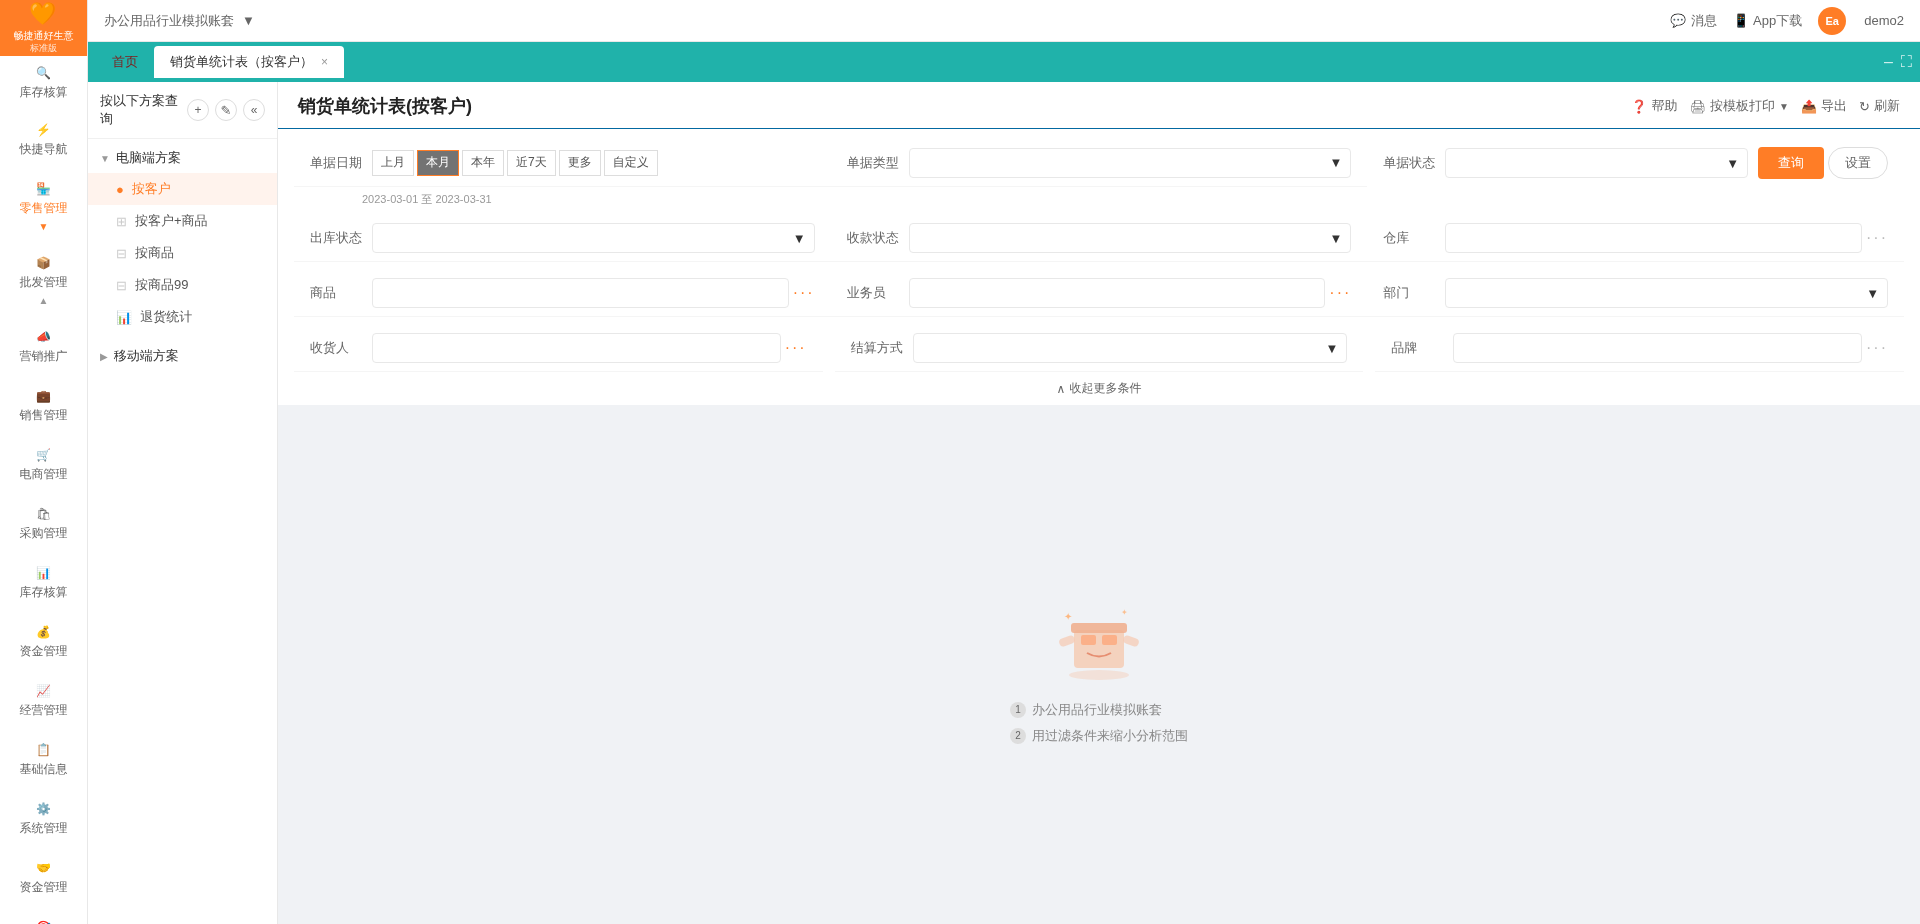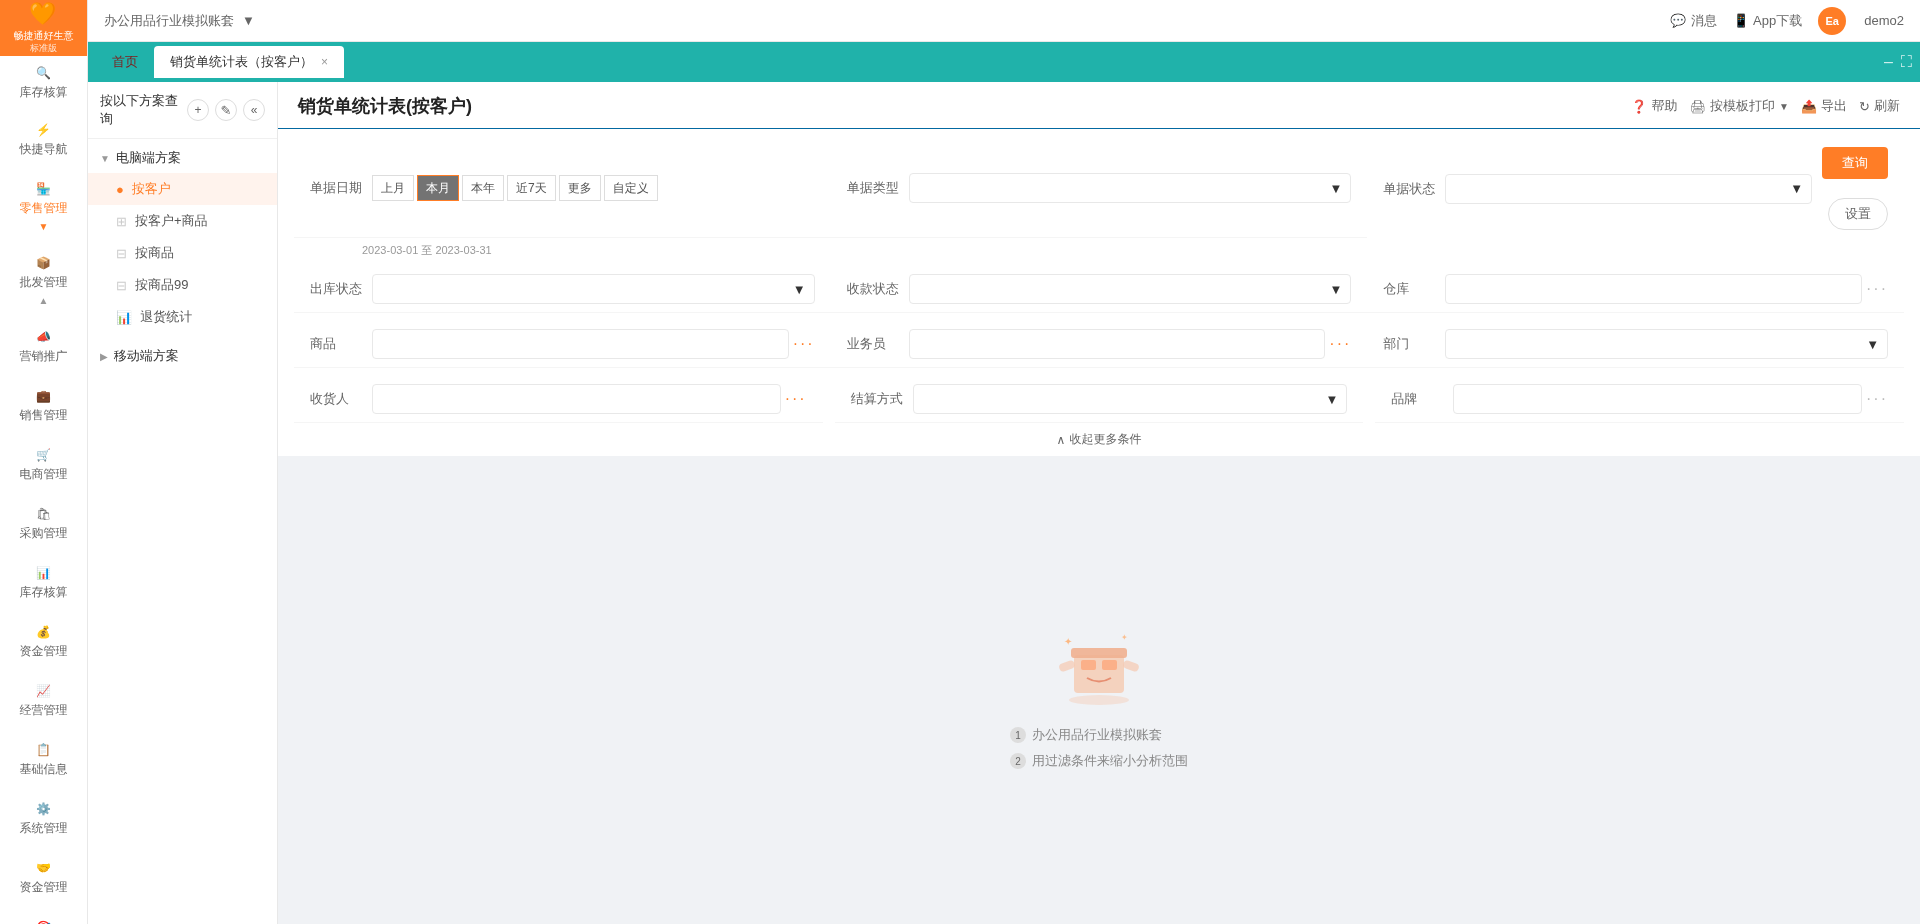--- a/index.html
+++ b/index.html
@@ -62,21 +62,21 @@
     .date-btn { height: 26px; padding: 0 8px; border: 1px solid #ddd; border-radius: 0; background: #fff; cursor: pointer; font-size: 12px; color: #555; }
     .date-btn.active { background: #737373; color: #fff; border-color: #ff7d26; }
 
     
     .collapse-row { display: flex; justify-content: center; padding: 4px 0 8px; }
     .collapse-btn { display: flex; align-items: center; gap: 4px; color: #666; font-size: 12px; cursor: pointer; }
 
     
     .action-btn-primary { height: 32px; padding: 0 20px; background: #ff7d26; color: #fff; border: none; border-radius: 4px; font-size: 13px; cursor: pointer; }
     .action-btn-secondary { height: 32px; padding: 0 16px; background: #fff; color: #666; border: 1px solid #ddd; border-radius: 16px; font-size: 13px; cursor: pointer; }
-    .query-actions { display: flex; flex-direction: column; gap: 19px; align-items: flex-end; }
+    .query-actions { display: flex; flex-direction: row; gap: 4px; align-items: flex-end; }
 
     
     .data-area { flex: 1; background: #f0f2f5; display: flex; align-items: center; justify-content: center; overflow: hidden; }
     .empty-state { display: flex; flex-direction: column; align-items: center; gap: 16px; }
     .empty-icon { width: 100px; height: 100px; }
     .empty-tips { display: flex; flex-direction: column; gap: 8px; }
     .empty-tip { display: flex; align-items: flex-start; gap: 6px; font-size: 13px; color: #888; }
     .tip-num { width: 16px; height: 16px; border-radius: 50%; background: #ddd; color: #666; font-size: 10px; display: flex; align-items: center; justify-content: center; flex-shrink: 0; margin-top: 1px; }
 
     .filter-section { background: #fff; flex-shrink: 0; }

